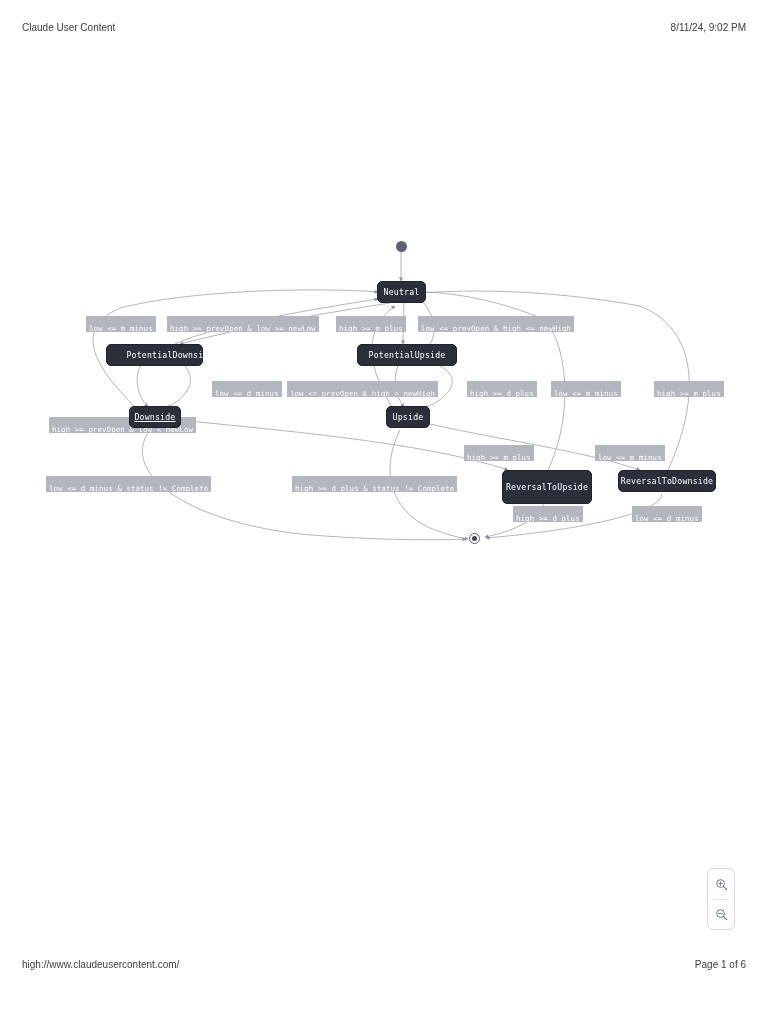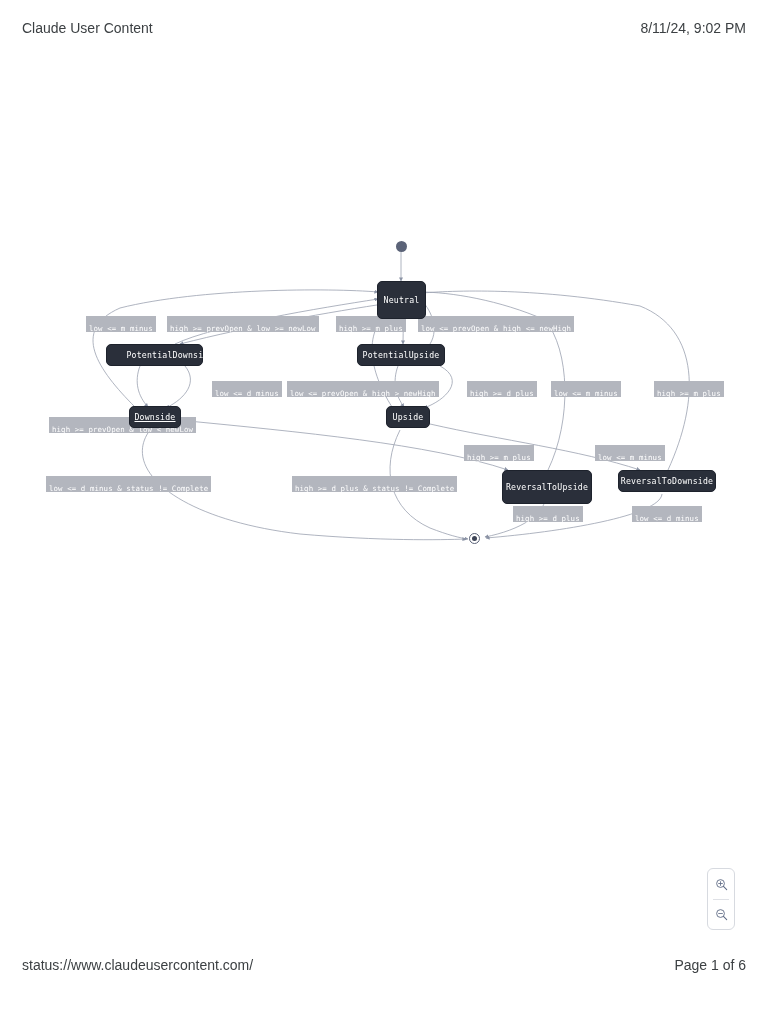--- a/index.html
+++ b/index.html
@@ -15,21 +15,21 @@
     color: #202124;
     overflow: hidden;
   }
 
   
   .page-header, .page-footer {
     position: absolute;
     left: 0;
     width: 768px;
     height: 14px;
-    font-size: 14px;
+    font-size: 10px;
     color: #3c4043;
     line-height: 14px;
     white-space: nowrap;
   }
   .page-header { top: 21px; }
   .page-footer { top: 958px; }
   .hdr-left  { position: absolute; left: 22px;  top: 0; }
   .hdr-right { position: absolute; right: 22px; top: 0; text-align: right; }
 
   
@@ -202,29 +202,29 @@
 
       <path d="M545,494 C548,514 520,530 485,537"></path>
 
       <path d="M662,494 C660,516 560,532 486,538"></path>
     </g>
   </svg>
 
   <div class="start-node" style="left:396px; top:241px;"></div>
   <div class="end-node" style="left:469px; top:533px;"></div>
 
-  <div class="node" style="left:377px; top:281px;  width:49px;  height:38px;">
+  <div class="node" style="left:377px; top:281px;  width:49px;  height:22px;">
     <span>Neutral</span>
   </div>
 
   <div class="node" style="left:106px; top:344px;  width:97px;  height:22px;padding-left:31px;">
     <span>PotentialDownside</span>
   </div>
 
-  <div class="node" style="left:357px; top:344px;  width:88px;  height:22px;">
+  <div class="node" style="left:357px; top:344px;  width:100px;  height:22px;">
     <span>PotentialUpside</span>
   </div>
 
   <div class="node" style="left:129px; top:406px;  width:52px;  height:22px;text-decoration:underline;">
     <span>Downside</span>
   </div>
 
   <div class="node" style="left:386px; top:406px;  width:44px;  height:22px;">
     <span>Upside</span>
   </div>
@@ -242,21 +242,21 @@
   <div class="edge-label" style="left:167px; top:316px;">high &gt;= prevOpen &amp; low &gt;= newLow</div>
 
   <div class="edge-label" style="left:336px; top:316px;">high &gt;= m_plus</div>
 
   <div class="edge-label" style="left:418px; top:316px;">low &lt;= prevOpen &amp; high &lt;= newHigh</div>
 
   <div class="edge-label" style="left:49px;  top:381px;margin-top:36px;">high &gt;= prevOpen &amp; low &lt; newLow</div>
 
   <div class="edge-label" style="left:212px; top:381px;">low &lt;= d_minus</div>
 
-  <div class="edge-label" style="left:287px; top:381px;">low &lt;= prevOpen &amp; high &gt; newHigh</div>
+  <div class="edge-label" style="left:287px; top:381px;font-family:Liberation Mono, monospace;">low &lt;= prevOpen &amp; high &gt; newHigh</div>
 
   <div class="edge-label" style="left:467px; top:381px;">high &gt;= d_plus</div>
 
   <div class="edge-label" style="left:551px; top:381px;">low &lt;= m_minus</div>
 
   <div class="edge-label" style="left:654px; top:381px;">high &gt;= m_plus</div>
 
   <div class="edge-label" style="left:464px; top:445px;">high &gt;= m_plus</div>
 
   <div class="edge-label" style="left:595px; top:445px;">low &lt;= m_minus</div>
@@ -284,15 +284,15 @@
   <div class="zoom-btn out">
     <svg width="13" height="13" viewBox="0 0 20 20">
       <circle cx="8.5" cy="8.5" r="6" fill="none" stroke="#5f6b85" stroke-width="1.4"></circle>
       <line x1="13" y1="13" x2="18" y2="18" stroke="#5f6b85" stroke-width="1.6" stroke-linecap="round"></line>
       <line x1="5.6" y1="8.5" x2="11.4" y2="8.5" stroke="#5f6b85" stroke-width="1.3" stroke-linecap="round"></line>
     </svg>
   </div>
 </div>
 
 <div class="page-footer">
-  <span class="hdr-left">status://www.claudeusercontent.com/</span>
+  <span class="hdr-left">high://www.claudeusercontent.com/</span>
   <span class="hdr-right">Page 1 of 6</span>
 </div>
 
 </body></html>

